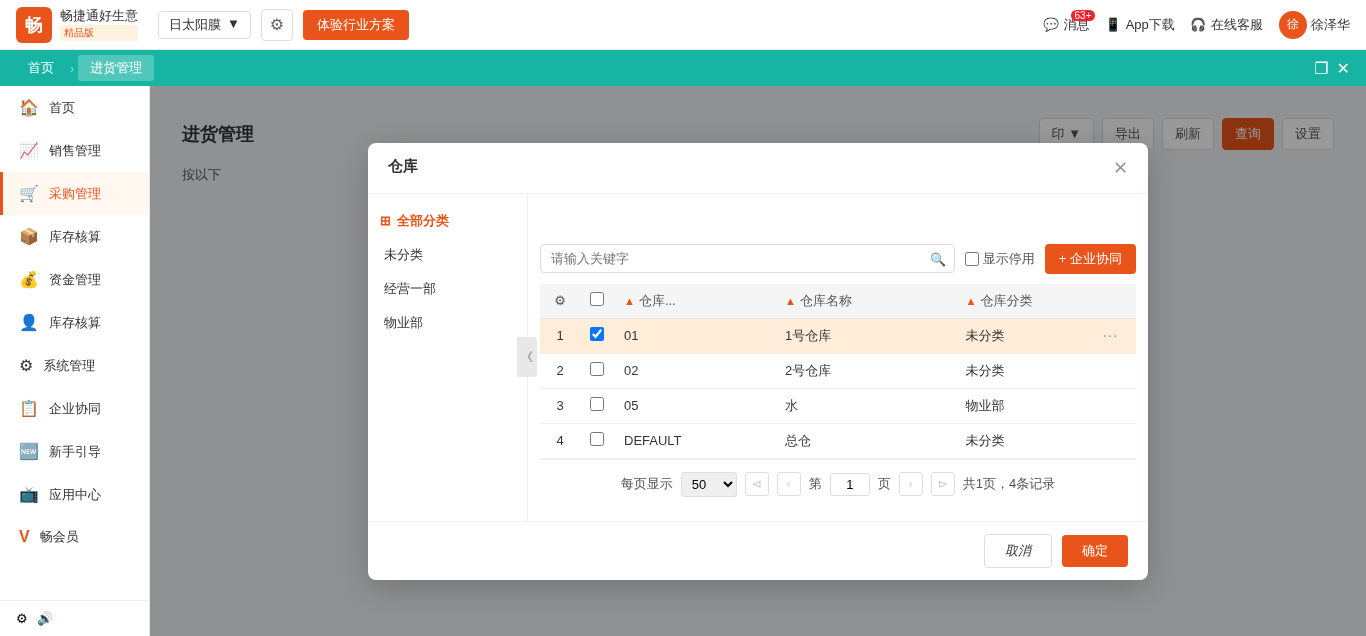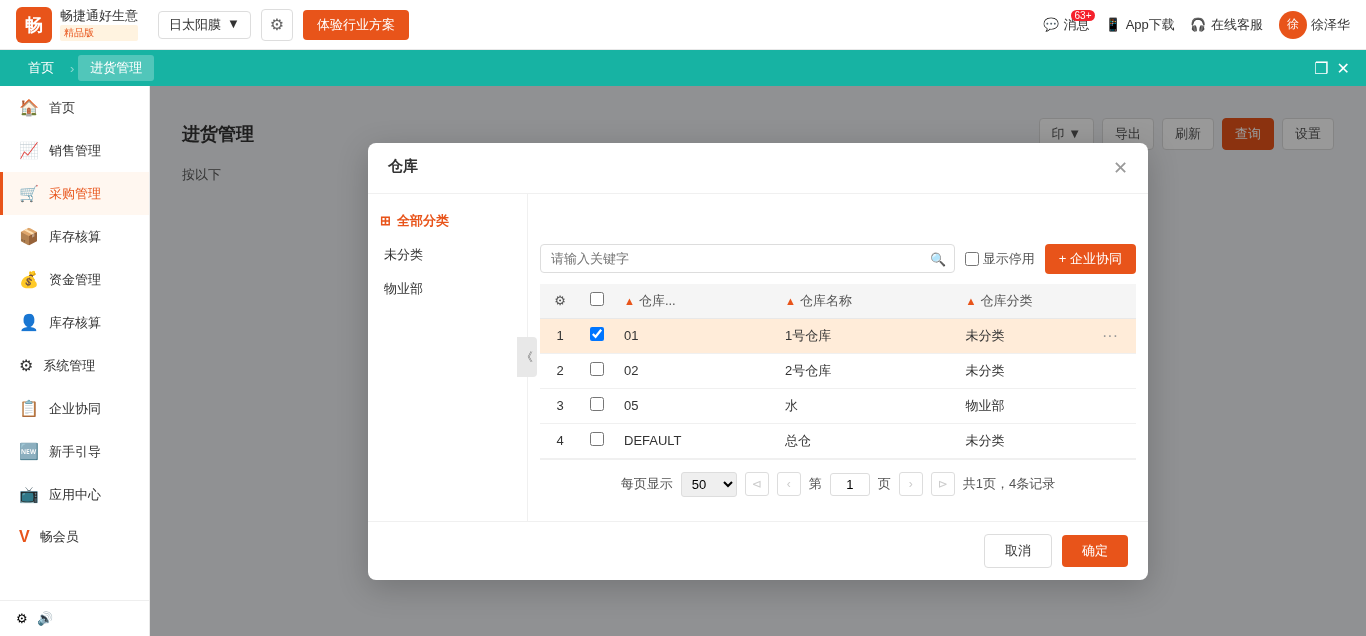--- a/index.html
+++ b/index.html
@@ -264,21 +264,21 @@
 
     
     .dialog-footer {
       display: flex; align-items: center; justify-content: flex-end;
       padding: 12px 20px; gap: 10px;
       border-top: 1px solid #f0f0f0;
     }
     .cancel-btn {
       border: 1px solid #ddd; background: #fff;
       border-radius: 4px; padding: 7px 20px;
-      cursor: pointer; font-size: 13px; color: #333;
+      cursor: pointer; font-size: 13px; color: #333; font-style: italic;
     }
     .confirm-btn {
       background: #e8541a; color: #fff;
       border: none; border-radius: 4px;
       padding: 7px 20px; cursor: pointer; font-size: 13px;
     }
 
     
     .page-content {
       padding: 16px;
@@ -442,20 +442,23 @@
 
         <div class="dialog-body">
 
           <div class="category-panel">
             <div class="category-header">
               <span style="color:#e8541a">⊞</span>
               <span>全部分类</span>
             </div>
             <div class="category-item">
               <span>未分类</span>
+            </div>
+            <div class="category-item">
+              <span>经营一部</span>
             </div>
             <div class="category-item">
               <span>物业部</span>
             </div>
             <div class="collapse-btn">
               <span>《</span>
             </div>
           </div>
 
           <div class="table-panel">

